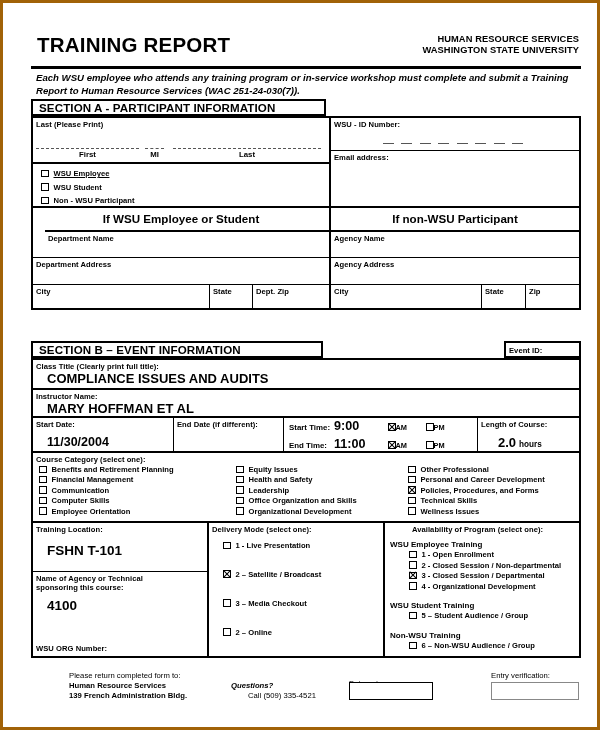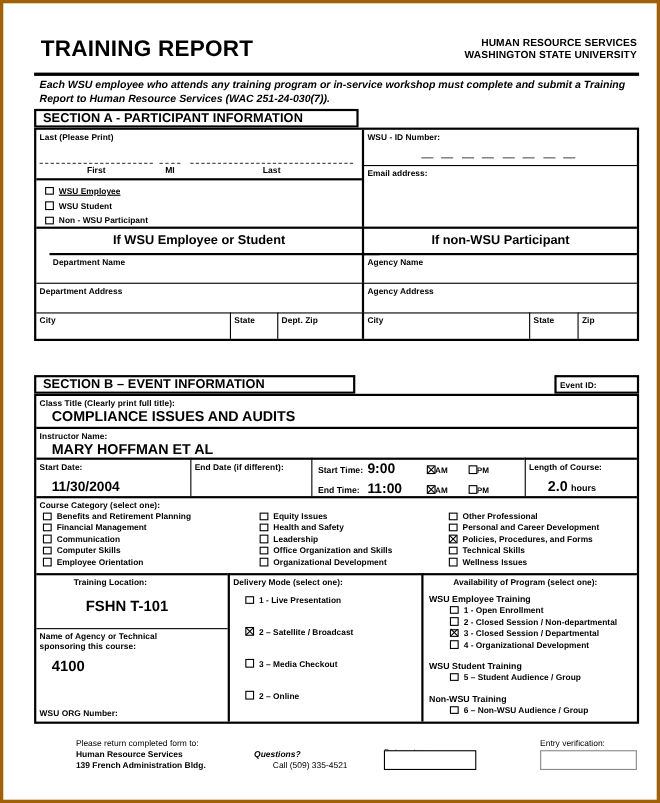--- a/index.html
+++ b/index.html
@@ -421,21 +421,21 @@
           </div>
           <div class="cbrow">
             <span class="cb"></span><span class="tx">Technical Skills</span>
           </div>
           <div class="cbrow">
             <span class="cb"></span><span class="tx">Wellness Issues</span>
           </div>
         </div>
       </div>
 
-      <div class="cell bt-h" style="left:0; top:161px; width:174px; height:50px;padding-left:31px;">
+      <div class="cell bt-h" style="left:0; top:161px; width:174px; height:50px;">
         <div class="lbl">Training Location:</div>
         <div class="val" style="font-size:13.5px; padding-top:9px;">FSHN  T-101</div>
       </div>
 
       <div class="cell bt" style="left:0; top:211px; width:174px; height:85px;">
         <div class="lbl">
           <span>Name of Agency or Technical</span><br>
           <span>sponsoring this course:</span>
         </div>
         <div class="val" style="font-size:13.5px; padding-top:6px;">4100</div>

